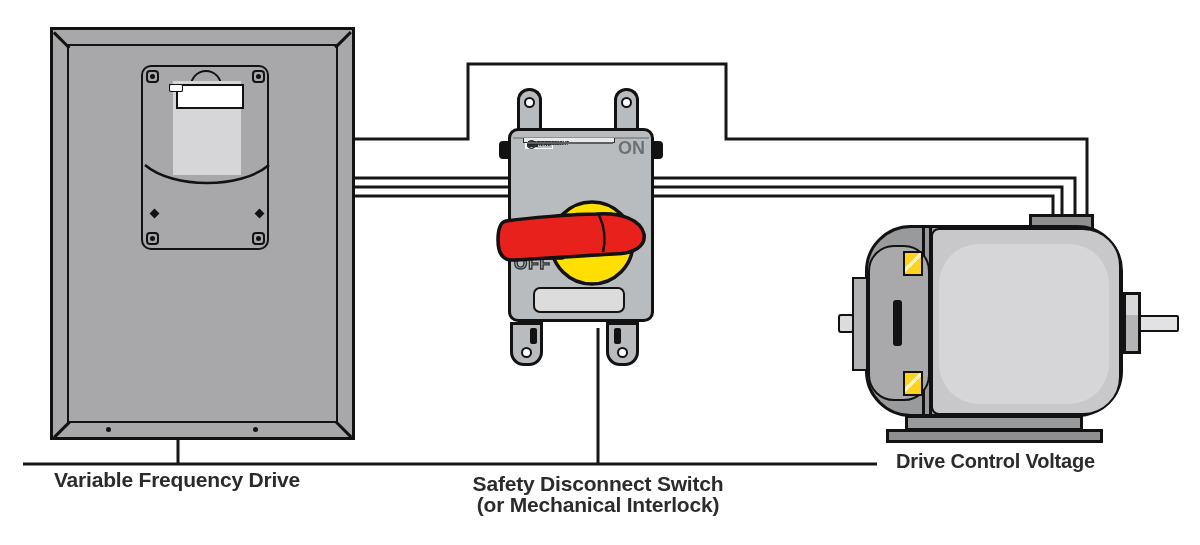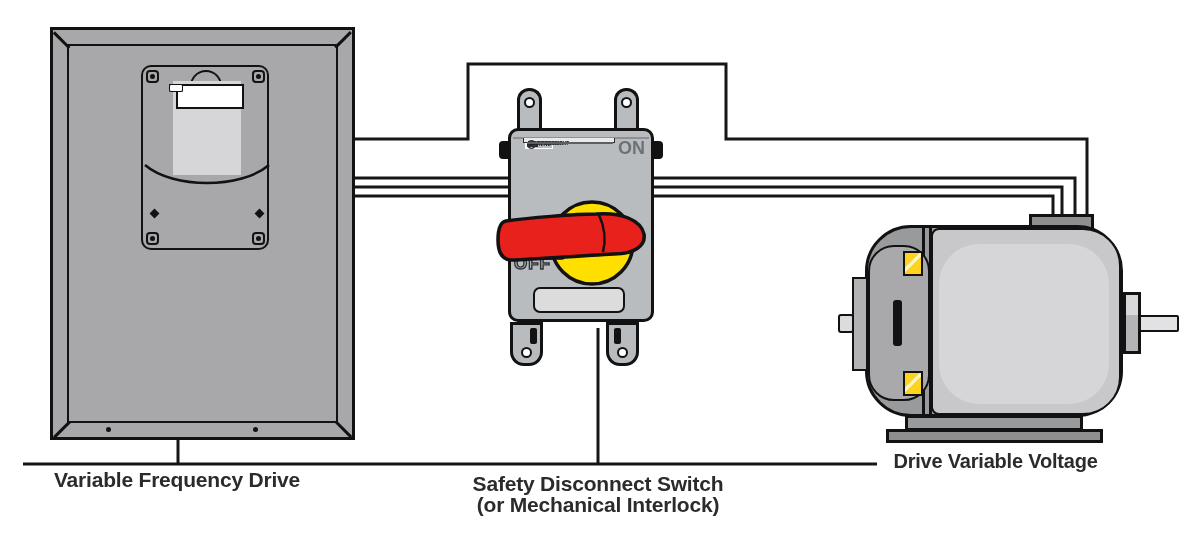--- a/index.html
+++ b/index.html
@@ -280,15 +280,15 @@
     <div class="m-shaft-l"></div>
     <div class="m-hub-r"></div>
     <div class="m-shaft-r"></div>
   </div>
 
   <div class="lbl lbl-vfd">Variable Frequency Drive</div>
   <div class="lbl lbl-sw">
     <div style="position:relative;">Safety Disconnect Switch</div>
     <div style="position:relative;">(or Mechanical Interlock)</div>
   </div>
-  <div class="lbl lbl-mt">Drive Variable Voltage</div>
+  <div class="lbl lbl-mt">Drive Control Voltage</div>
 
 </div>
 
 </body></html>

